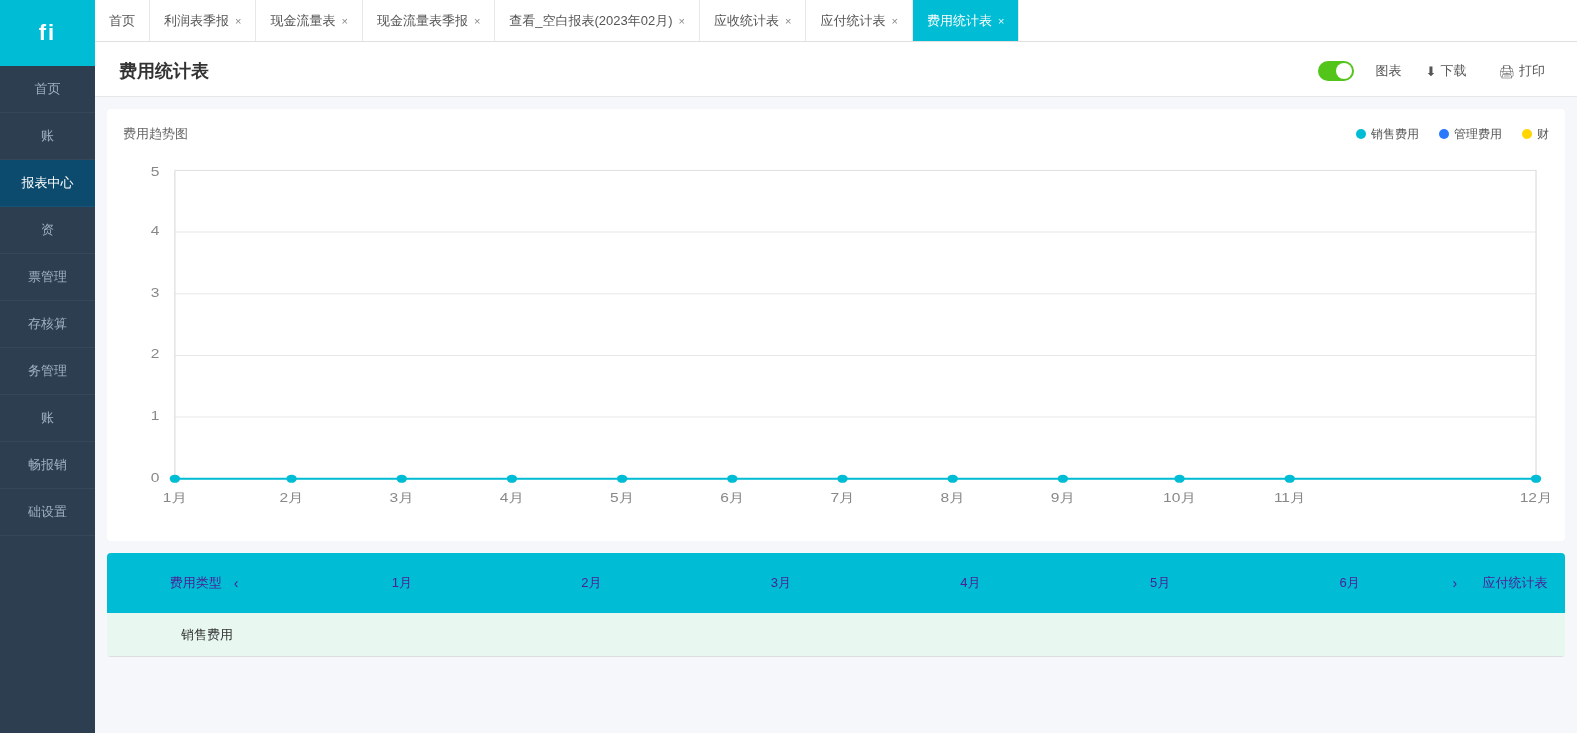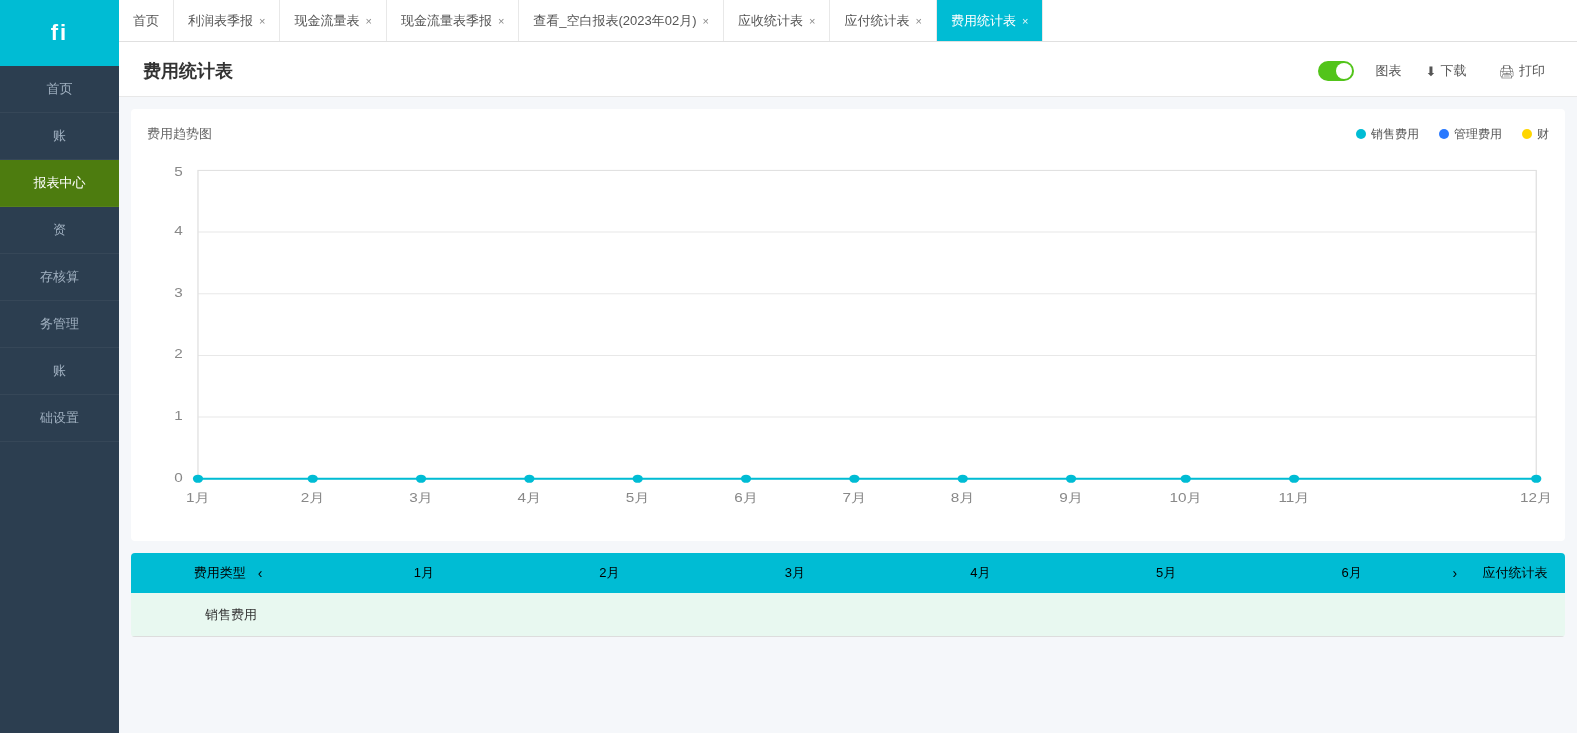--- a/index.html
+++ b/index.html
@@ -1,20 +1,20 @@
 <!DOCTYPE html>
 <html><head>
   <meta charset="utf-8">
   <style>
     * { margin: 0; padding: 0; box-sizing: border-box; }
     body { font-family: 'Microsoft YaHei', Arial, sans-serif; font-size: 13px; background: #f0f2f5; display: flex; height: 733px; overflow: hidden; }
 
     
     .sidebar {
-      width: 119px;
+      width: 95px;
       background: #2c3e50;
       display: flex;
       flex-direction: column;
       flex-shrink: 0;
       height: 100%;
       overflow: hidden;
     }
     .sidebar-logo {
       height: 66px;
       background: #00bcd4;
@@ -27,21 +27,21 @@
       letter-spacing: 2px;
     }
     .sidebar-item {
       padding: 14px 10px;
       color: #a0b0c0;
       cursor: pointer;
       text-align: center;
       font-size: 13px;
       border-bottom: 1px solid rgba(255,255,255,0.05);
     }
-    .sidebar-item.active { background: #4d7c0f; color: #fff; }
+    .sidebar-item.active { background: #0c4a6e; color: #fff; }
 
     
     .main {
       flex: 1;
       display: flex;
       flex-direction: column;
       height: 100%;
       overflow: hidden;
     }
 
@@ -186,22 +186,22 @@
     
     .table-section {
       margin: 12px 12px 0 12px;
       border-radius: 4px;
       overflow: hidden;
     }
     .table-header-row {
       background: #00bcd4;
       display: flex;
       align-items: center;
-      height: 40px;
-      color: #000000;
+      height: 60px;
+      color: #4c1d95;
       font-size: 13px;
     }
     .th-cell {
       padding: 0 12px;
       text-align: center;
       font-weight: 500;
     }
     .th-type {
       width: 200px;
       display: flex;
@@ -252,23 +252,25 @@
   </style>
 </head>
 <body>
 
 <div class="sidebar">
   <div class="sidebar-logo">fi</div>
   <div class="sidebar-item">首页</div>
   <div class="sidebar-item">账</div>
   <div class="sidebar-item active">报表中心</div>
   <div class="sidebar-item">资</div>
+  <div class="sidebar-item">票管理</div>
   <div class="sidebar-item">存核算</div>
   <div class="sidebar-item">务管理</div>
   <div class="sidebar-item">账</div>
+  <div class="sidebar-item">畅报销</div>
   <div class="sidebar-item">础设置</div>
 </div>
 
 <div class="main">
 
   <div class="tab-bar">
     <div class="tab">
       <span>首页</span>
     </div>
     <div class="tab">

